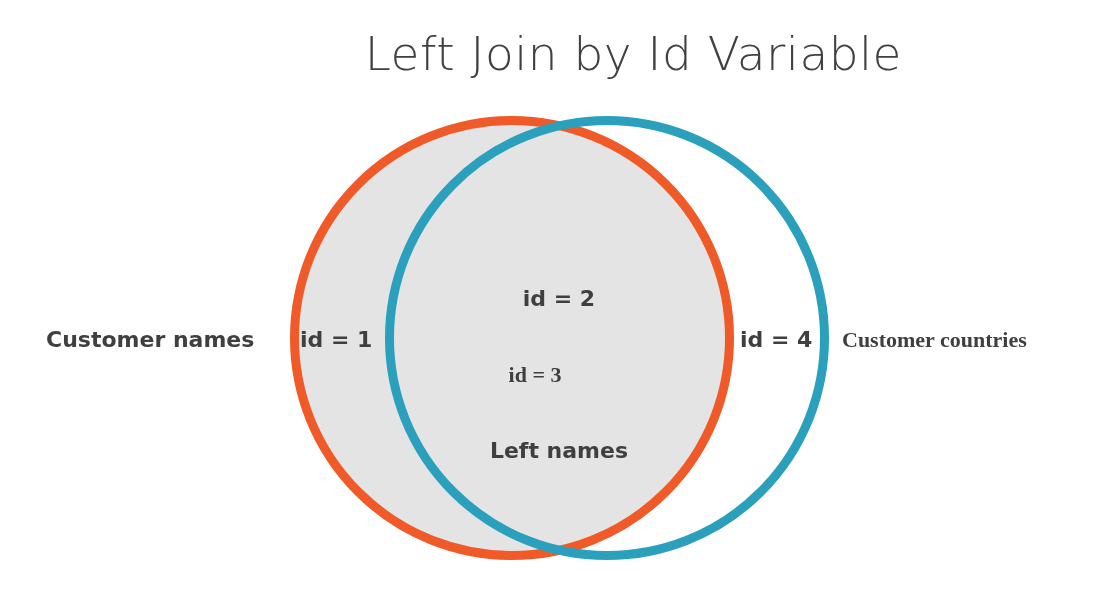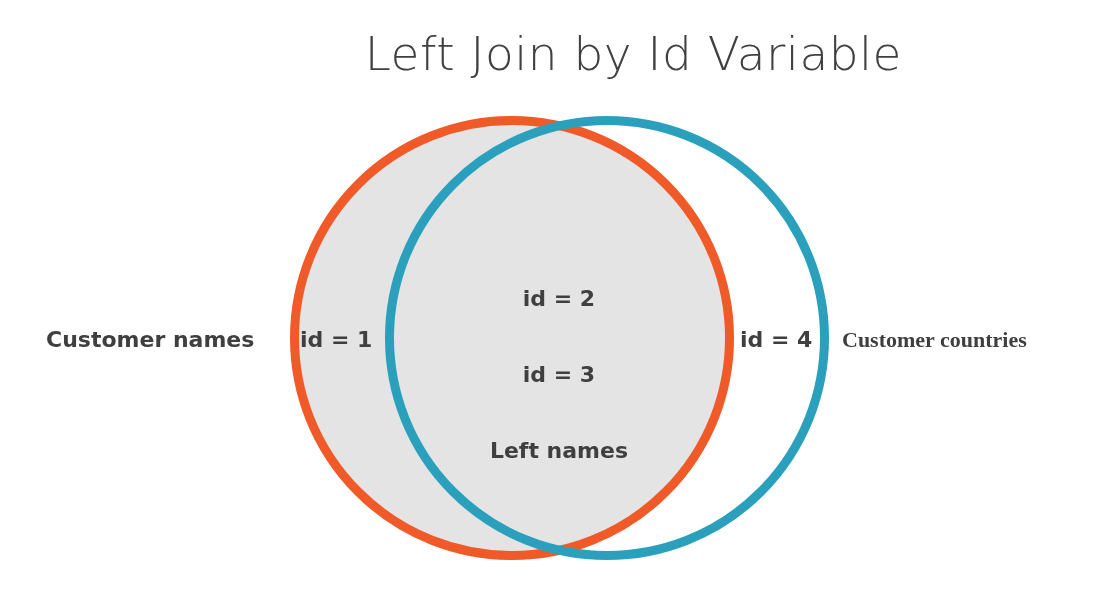--- a/index.html
+++ b/index.html
@@ -16,16 +16,16 @@
 
 <svg class="venn" width="1118" height="604" viewBox="0 0 1118 604">
   <circle cx="512" cy="338" r="218" fill="#e4e4e4"></circle>
   <circle cx="512" cy="338" r="217.5" fill="none" stroke="#f05a28" stroke-width="9"></circle>
   <circle cx="607" cy="338" r="217.5" fill="none" stroke="#2aa0bd" stroke-width="9"></circle>
 </svg>
 
 <div class="lbl" style="left:46px; top:329px;">Customer names</div>
 <div class="lbl" style="left:300px; top:329px;">id = 1</div>
 <div class="lbl center" style="left:559px; top:288px;">id = 2</div>
-<div class="lbl center" style="left:559px; top:364px;">id = 3</div>
+<div class="lbl center" style="left:535px; top:364px;font-family:Liberation Serif, serif;">id = 3</div>
 <div class="lbl center" style="left:559px; top:440px;">Left names</div>
 <div class="lbl" style="left:740px; top:329px;">id = 4</div>
 <div class="lbl" style="left:842px; top:329px;font-family:Liberation Serif, serif;">Customer countries</div>
 
 </body></html>

